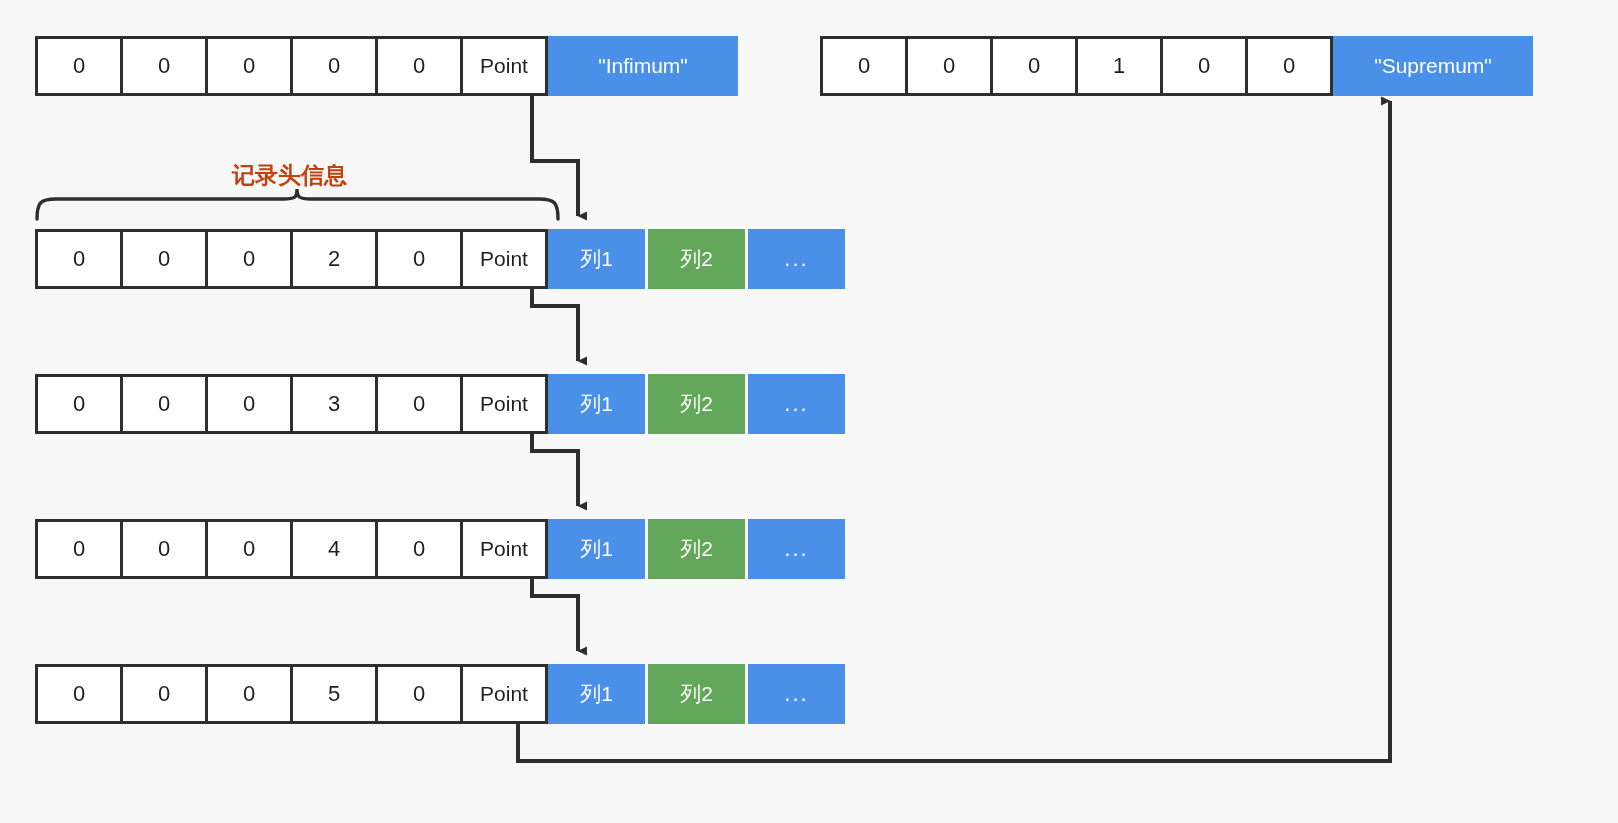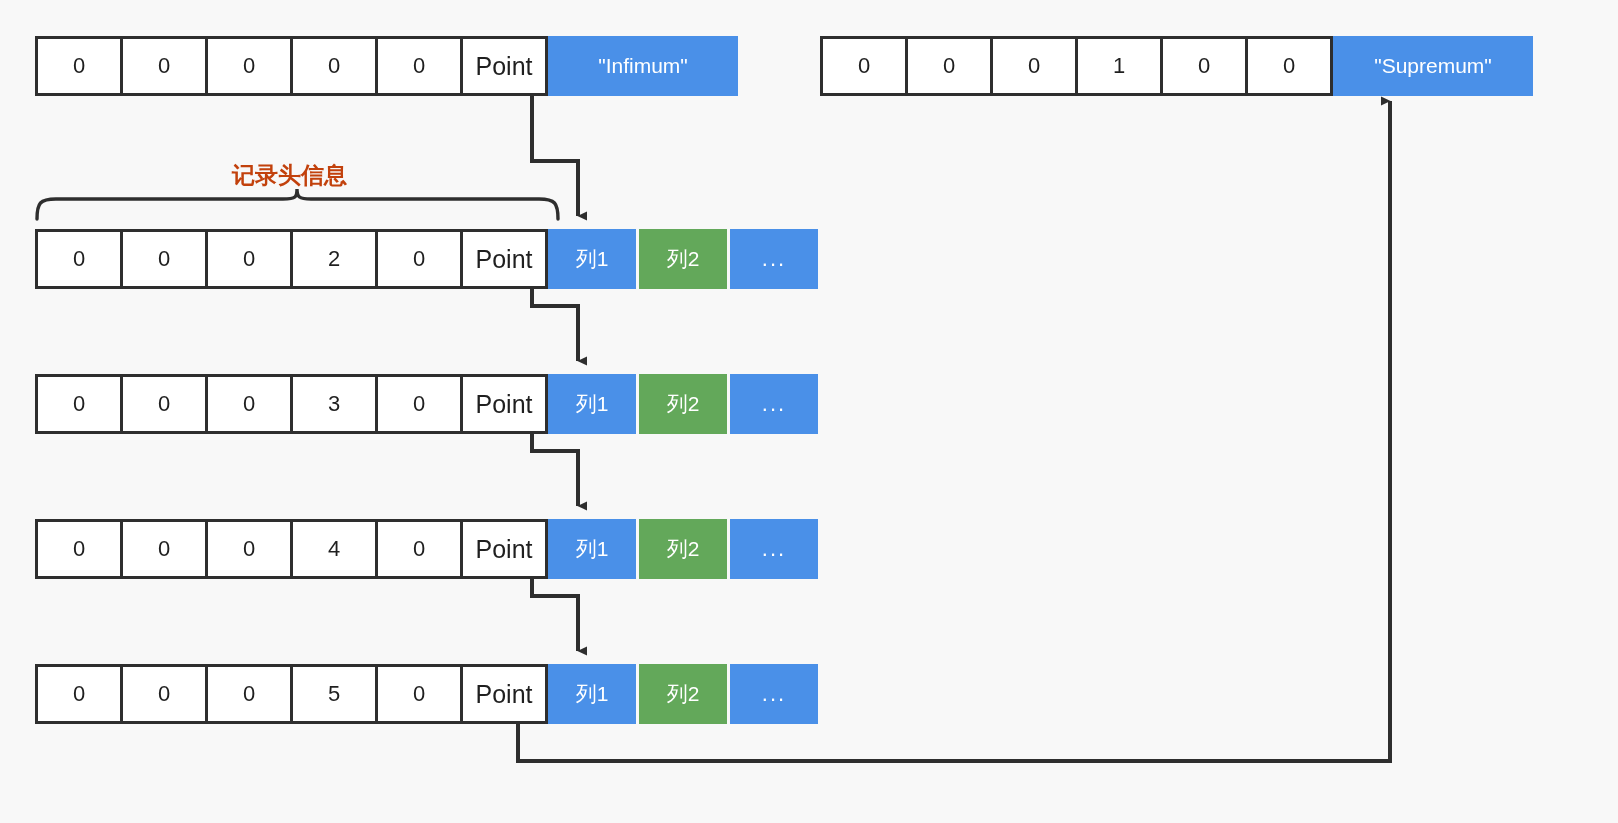--- a/index.html
+++ b/index.html
@@ -38,35 +38,35 @@
     background: #ffffff;
     display: flex;
     align-items: center;
     justify-content: center;
     font-size: 22px;
     color: #1f1f1f;
     margin-right: -3px;
     letter-spacing: 0px;
   }
   .cell.point {
-    font-size: 25px;
+    font-size: 21px;
   }
   .payload {
     box-sizing: border-box;
     height: 60px;
     display: flex;
     align-items: center;
     justify-content: center;
     color: #ffffff;
     font-size: 21px;
     margin-left: 3px;
   }
   .payload.blue  { background: #4a90e8; }
   .payload.green { background: #63a85a; text-align: center; }
-  .payload.w88   { width: 88px; }
+  .payload.w88   { width: 97px; }
   .payload.w190  { width: 190px; }
   .payload.w200  { width: 200px; }
   .payload.dots  { font-size: 22px; letter-spacing: 2px; }
 
   
   .brace-label {
     position: absolute;
     color: #c2410c;
     font-size: 23px;
     font-weight: bold;

